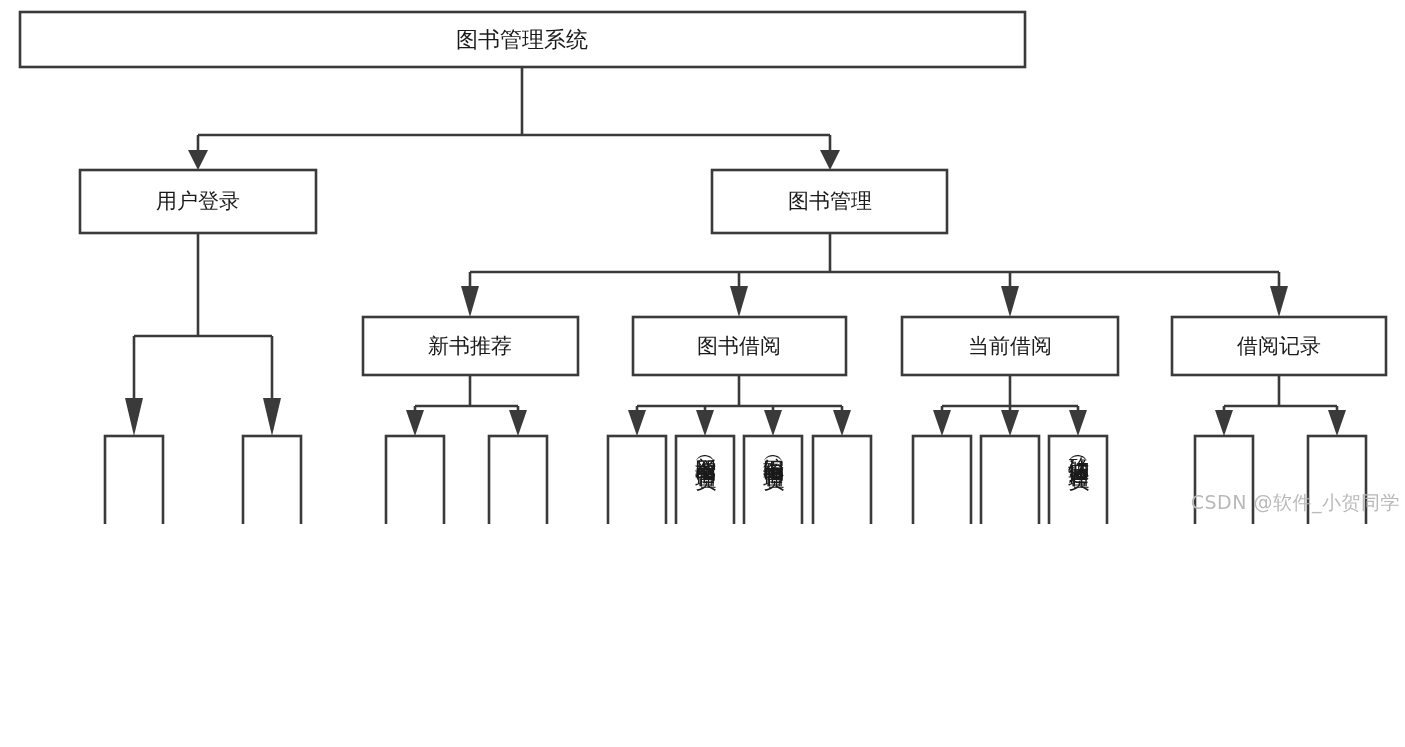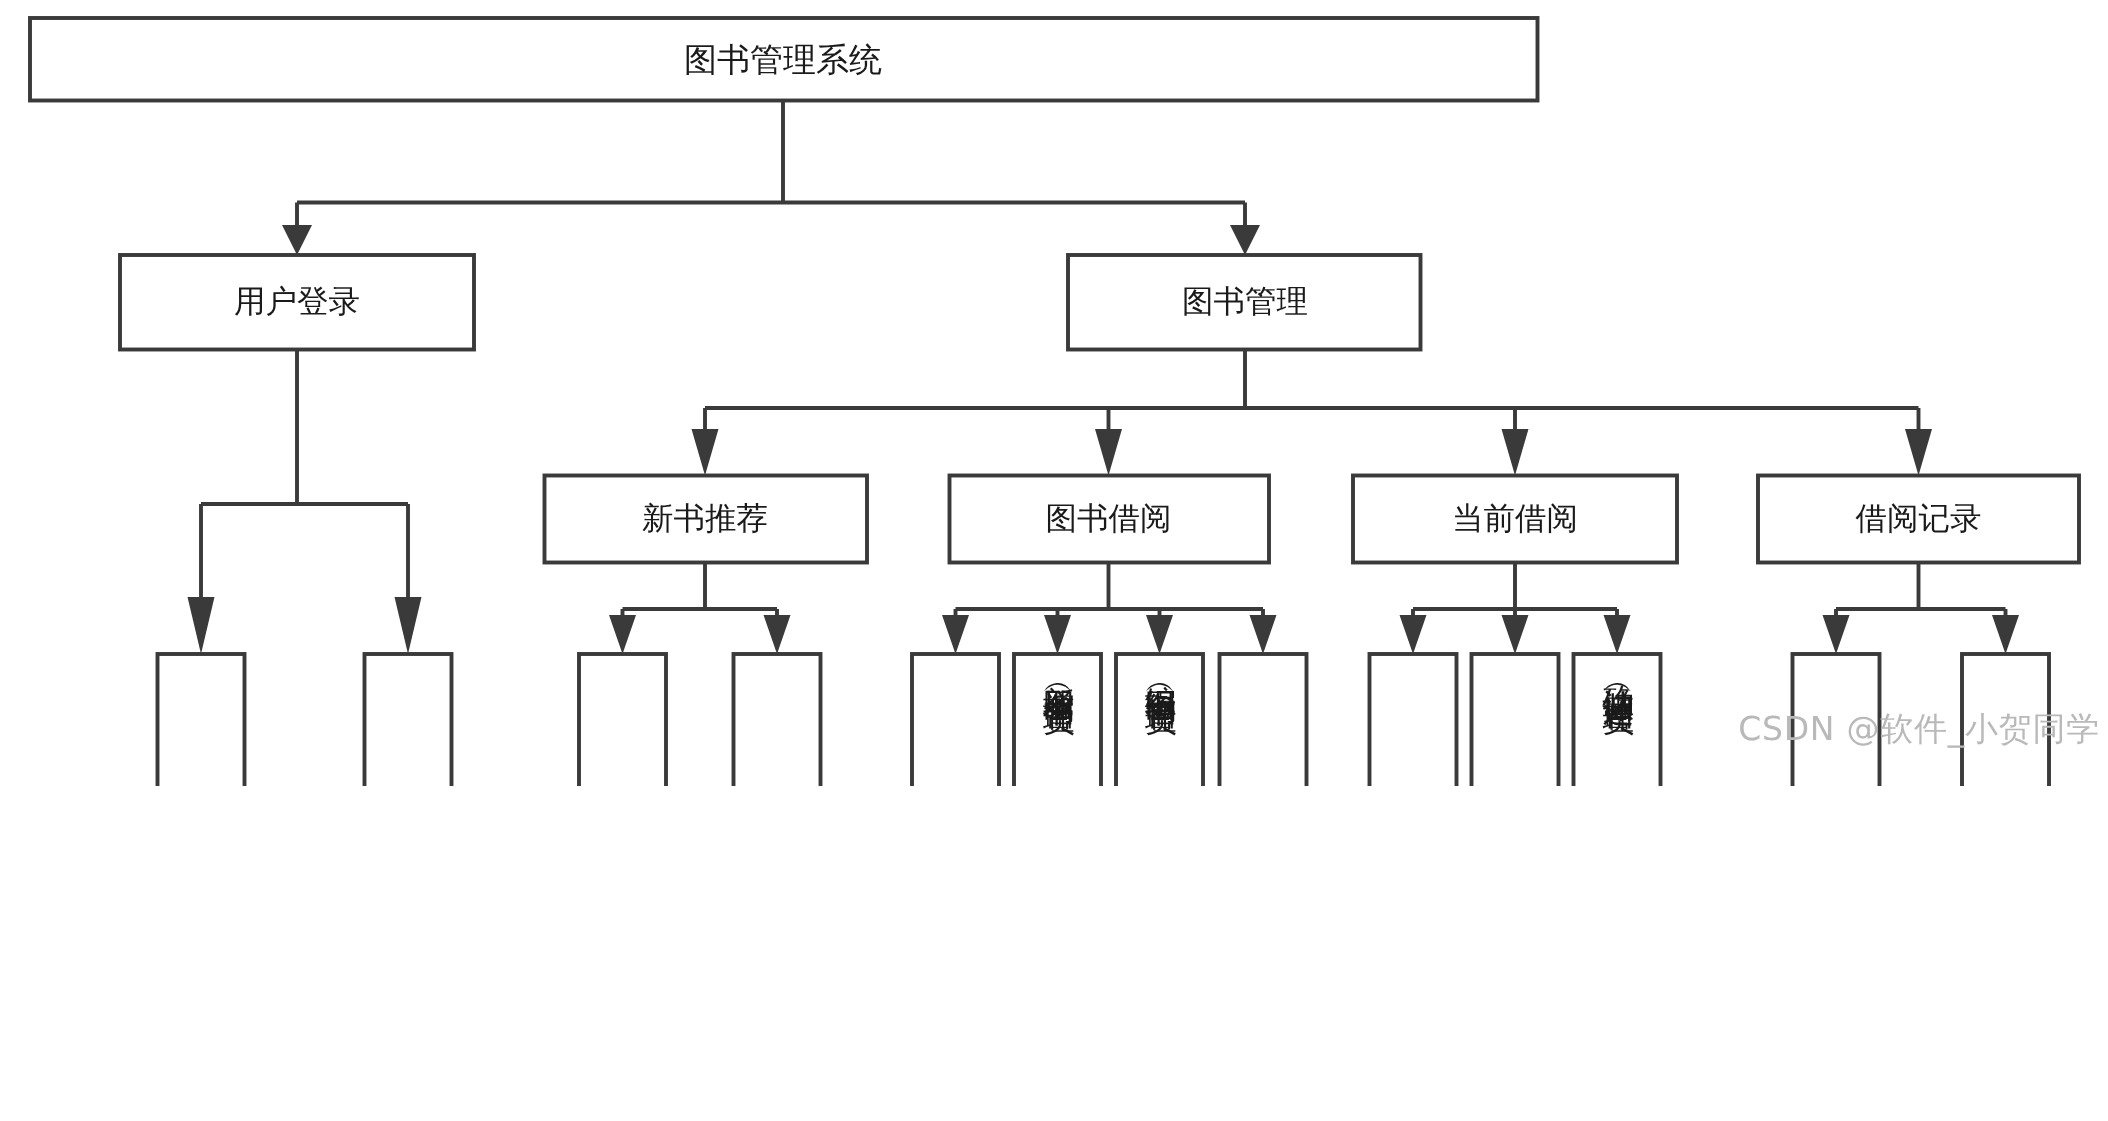--- a/index.html
+++ b/index.html
@@ -68,23 +68,23 @@
     font-size: 21px;
     color: #1a1a1a;
     line-height: 1.12;
     letter-spacing: 2px;
     white-space: nowrap;
     text-align: center;
   }
   .watermark {
     position: absolute;
     right: 5px;
-    bottom: 23px;
-    font-family: "DejaVu Sans", "Liberation Sans", sans-serif;
-    font-size: 22px;
+    bottom: 8px;
+    font-family: "DejaVu Sans", "Liberation Sans", sans-serif;
+    font-size: 19px;
     color: #b9b9b9;
     white-space: nowrap;
     letter-spacing: 0.5px;
   }
 </style>
 </head>
 <body>
 
 <div id="diagram-root">
 

